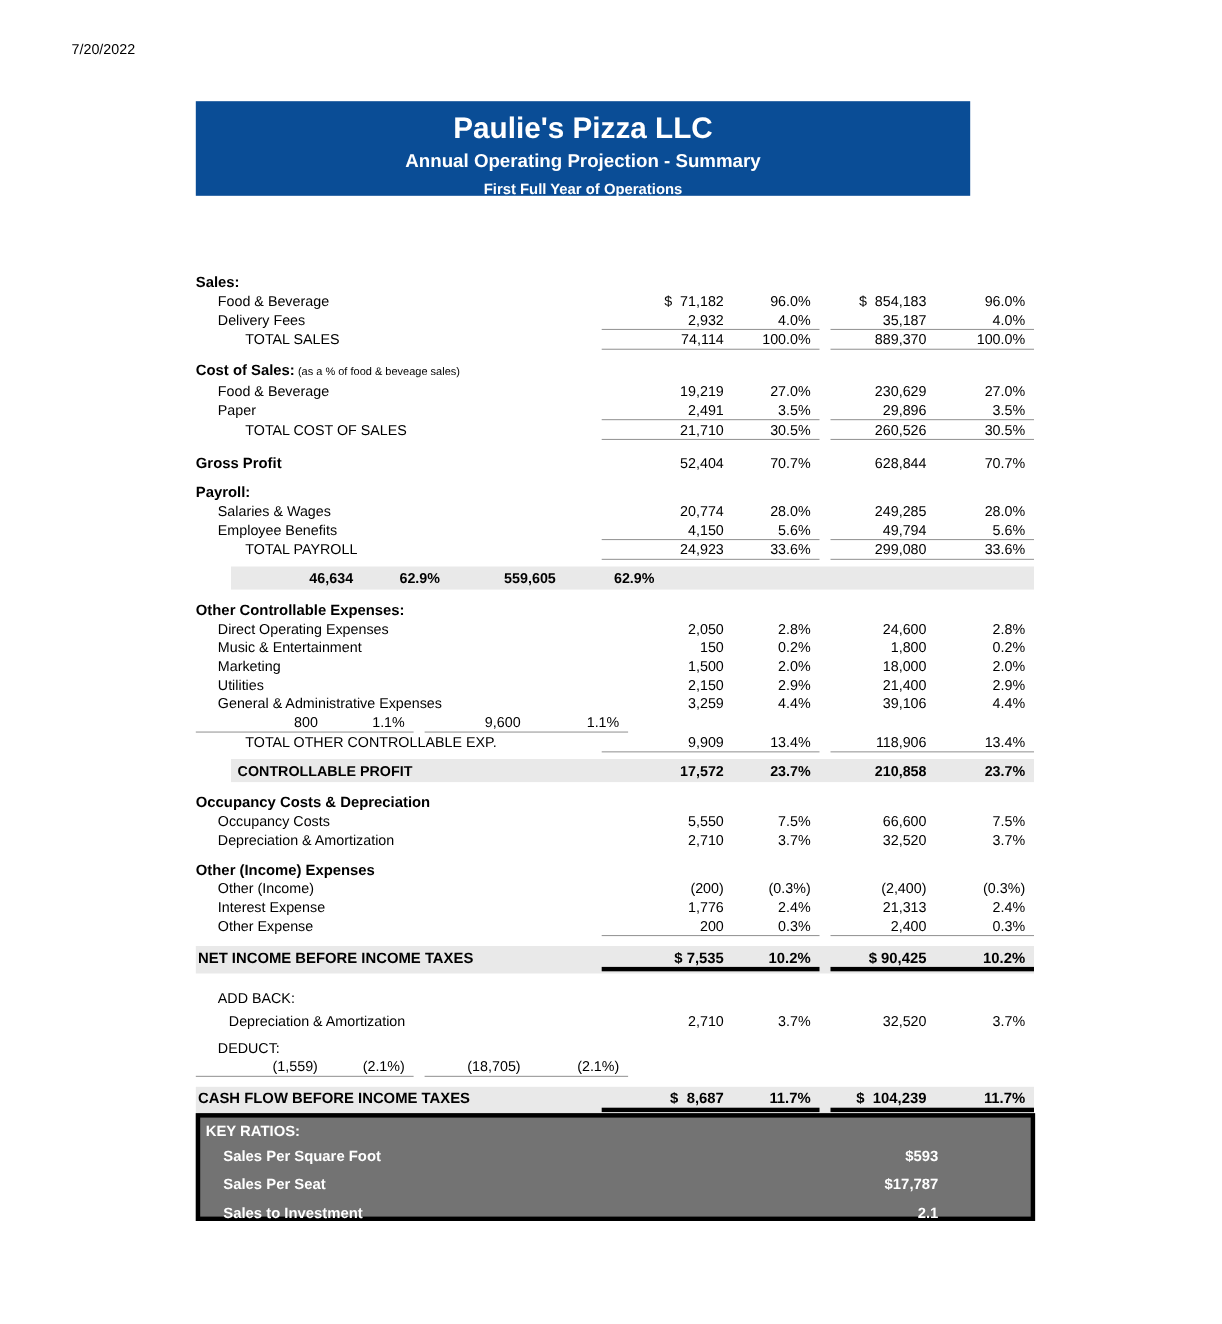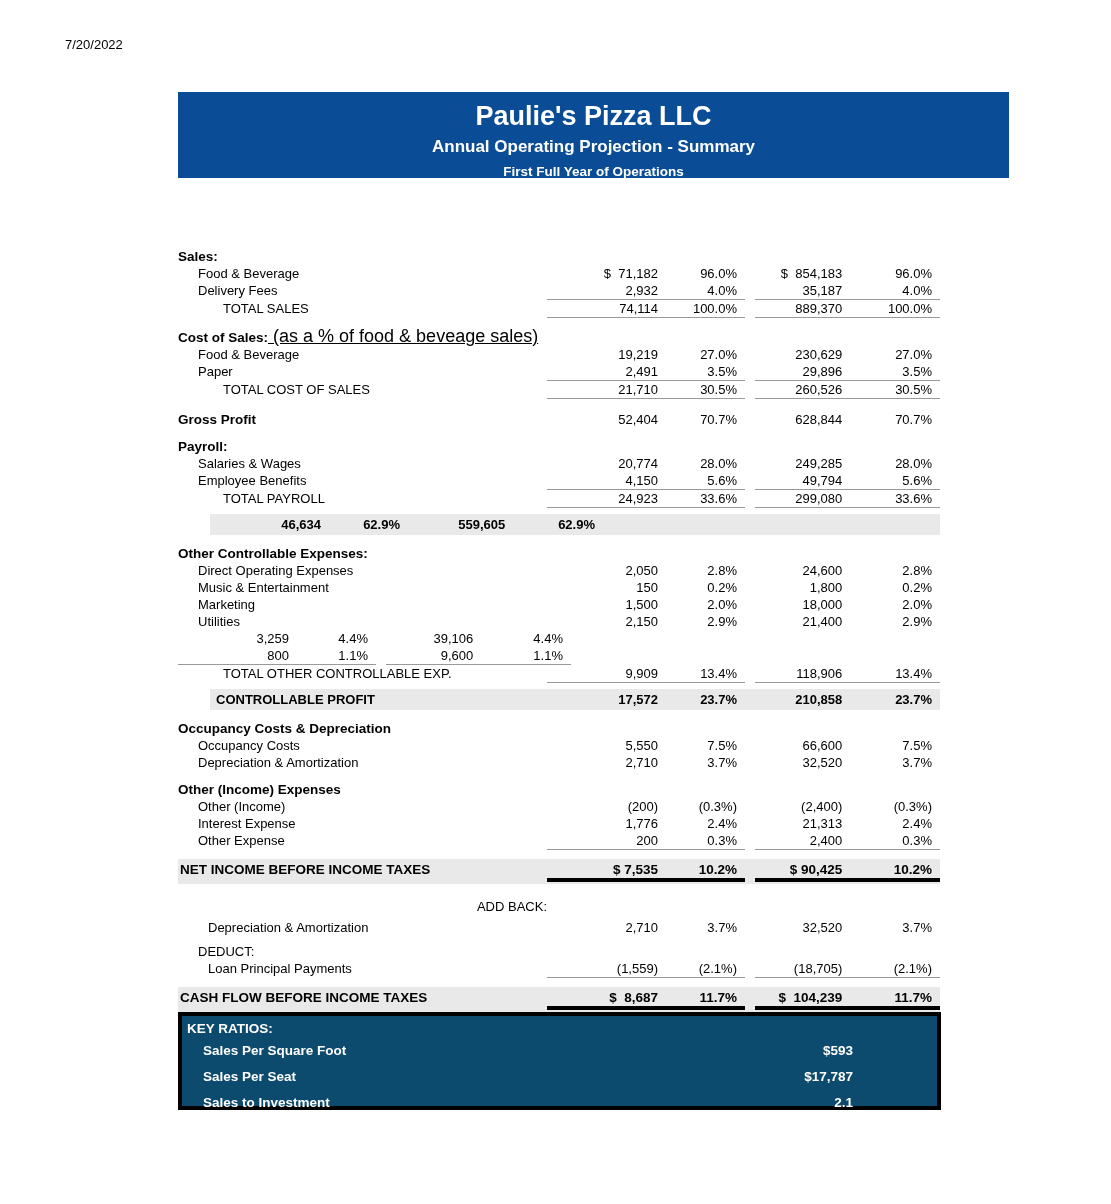--- a/index.html
+++ b/index.html
@@ -3,21 +3,21 @@
 <meta charset="utf-8">
 <style>
   * { margin:0; padding:0; box-sizing:border-box; }
   html,body { background:#ffffff; }
   body { font-family:"Liberation Sans", sans-serif; color:#000; }
   .page { position:relative; width:1111px; height:1204px; background:#fff; overflow:hidden; }
 
   .print-date { position:absolute; left:65px; top:37px; font-size:13px; }
 
   .title-bar {
-    position:absolute; left:178px; top:92px; width:831px; height:86px;
+    position:absolute; left:178px; top:92px; width:704px; height:86px;
     color:#fff; text-align:center; padding-top:7px;
   }
   .title-bar .t1 { font-size:27px; font-weight:bold; line-height:34px; }
   .title-bar .t2 { font-size:17px; font-weight:bold; line-height:28px; }
   .title-bar .t3 { font-size:13.5px; font-weight:bold; line-height:21px; }
 
   .colhead-bar {
     position:absolute; left:178px; top:199px; width:781px; height:30px;
     color:#fff; display:flex; align-items:center;
   }
@@ -35,21 +35,21 @@
   .grp.m { width:198px; }
   .grp.a { width:185px; margin-left:10px;gap:20px; }
   .val { width:118px; text-align:right; padding-right:7px; white-space:pre; }
   .grp.a .val { width:107px; padding-right:8px; }
   .pct { width:80px; text-align:right; padding-right:8px; }
   .grp.a .pct { width:78px; }
 
   .row.rule .grp { border-bottom:1px solid #999; }
 
   .row.section { font-weight:bold; font-size:13.5px; margin-top:10px; }
-  .row.section .note { font-weight:normal; font-size:18px;text-decoration:underline; }
+  .row.section .note { font-weight:normal; font-size:10px; }
   .row.item .label { padding-left:20px; }
   .row.item2 .label { padding-left:30px; }
   .row.subhead { margin-top:7px; }
   .row.subhead .label { padding-left:20px; }
   .row.total .label { padding-left:45px; }
   .row.gross { margin-top:12px; }
   .row.gross .label { font-weight:bold; font-size:13.5px; }
 
   .row.band {
     background:#e9e9e9; font-weight:bold; margin-left:32px; margin-top:6px;
@@ -290,20 +290,21 @@
         <div class="grp m">
           <div class="val">2,150</div>
           <div class="pct">2.9%</div>
         </div>
         <div class="grp a">
           <div class="val">21,400</div>
           <div class="pct">2.9%</div>
         </div>
       </div>
       <div class="row item">
+        <div class="label">General &amp; Administrative Expenses</div>
         <div class="grp m">
           <div class="val">3,259</div>
           <div class="pct">4.4%</div>
         </div>
         <div class="grp a">
           <div class="val">39,106</div>
           <div class="pct">4.4%</div>
         </div>
       </div>
       <div class="row item rule">
@@ -419,21 +420,21 @@
         <div class="label">NET INCOME BEFORE INCOME TAXES</div>
         <div class="grp m">
           <div class="val">$ 7,535</div>
           <div class="pct">10.2%</div>
         </div>
         <div class="grp a">
           <div class="val">$ 90,425</div>
           <div class="pct">10.2%</div>
         </div>
       </div>
-      <div class="row subhead" style="margin-top: 14px; text-align: right;">
+      <div class="row subhead" style="margin-top: 14px;">
         <div class="label">ADD BACK:</div>
         <div class="grp m" style="border: none; visibility: hidden;">
           <div class="val"></div>
           <div class="pct"></div>
         </div>
         <div class="grp a" style="border: none; visibility: hidden;">
           <div class="val"></div>
           <div class="pct"></div>
         </div>
       </div>
@@ -453,21 +454,20 @@
         <div class="grp m" style="border: none; visibility: hidden;">
           <div class="val"></div>
           <div class="pct"></div>
         </div>
         <div class="grp a" style="border: none; visibility: hidden;">
           <div class="val"></div>
           <div class="pct"></div>
         </div>
       </div>
       <div class="row item2 rule">
-        <div class="label">Loan Principal Payments</div>
         <div class="grp m">
           <div class="val">(1,559)</div>
           <div class="pct">(2.1%)</div>
         </div>
         <div class="grp a">
           <div class="val">(18,705)</div>
           <div class="pct">(2.1%)</div>
         </div>
       </div>
       <div class="row bandmajor">
@@ -476,21 +476,21 @@
           <div class="val">$  8,687</div>
           <div class="pct">11.7%</div>
         </div>
         <div class="grp a">
           <div class="val">$  104,239</div>
           <div class="pct">11.7%</div>
         </div>
       </div>
     </div>
 
-  <div class="key-ratios" style="background: #0c4a6e;">
+  <div class="key-ratios" style="background: #737373;">
     <div class="kr-title">KEY RATIOS:</div>
     <div id="kr-rows">
         <div class="kr-row">
           <div class="kr-label">Sales Per Square Foot</div>
           <div class="kr-value">$593</div>
         </div>
         <div class="kr-row">
           <div class="kr-label">Sales Per Seat</div>
           <div class="kr-value">$17,787</div>
         </div>

